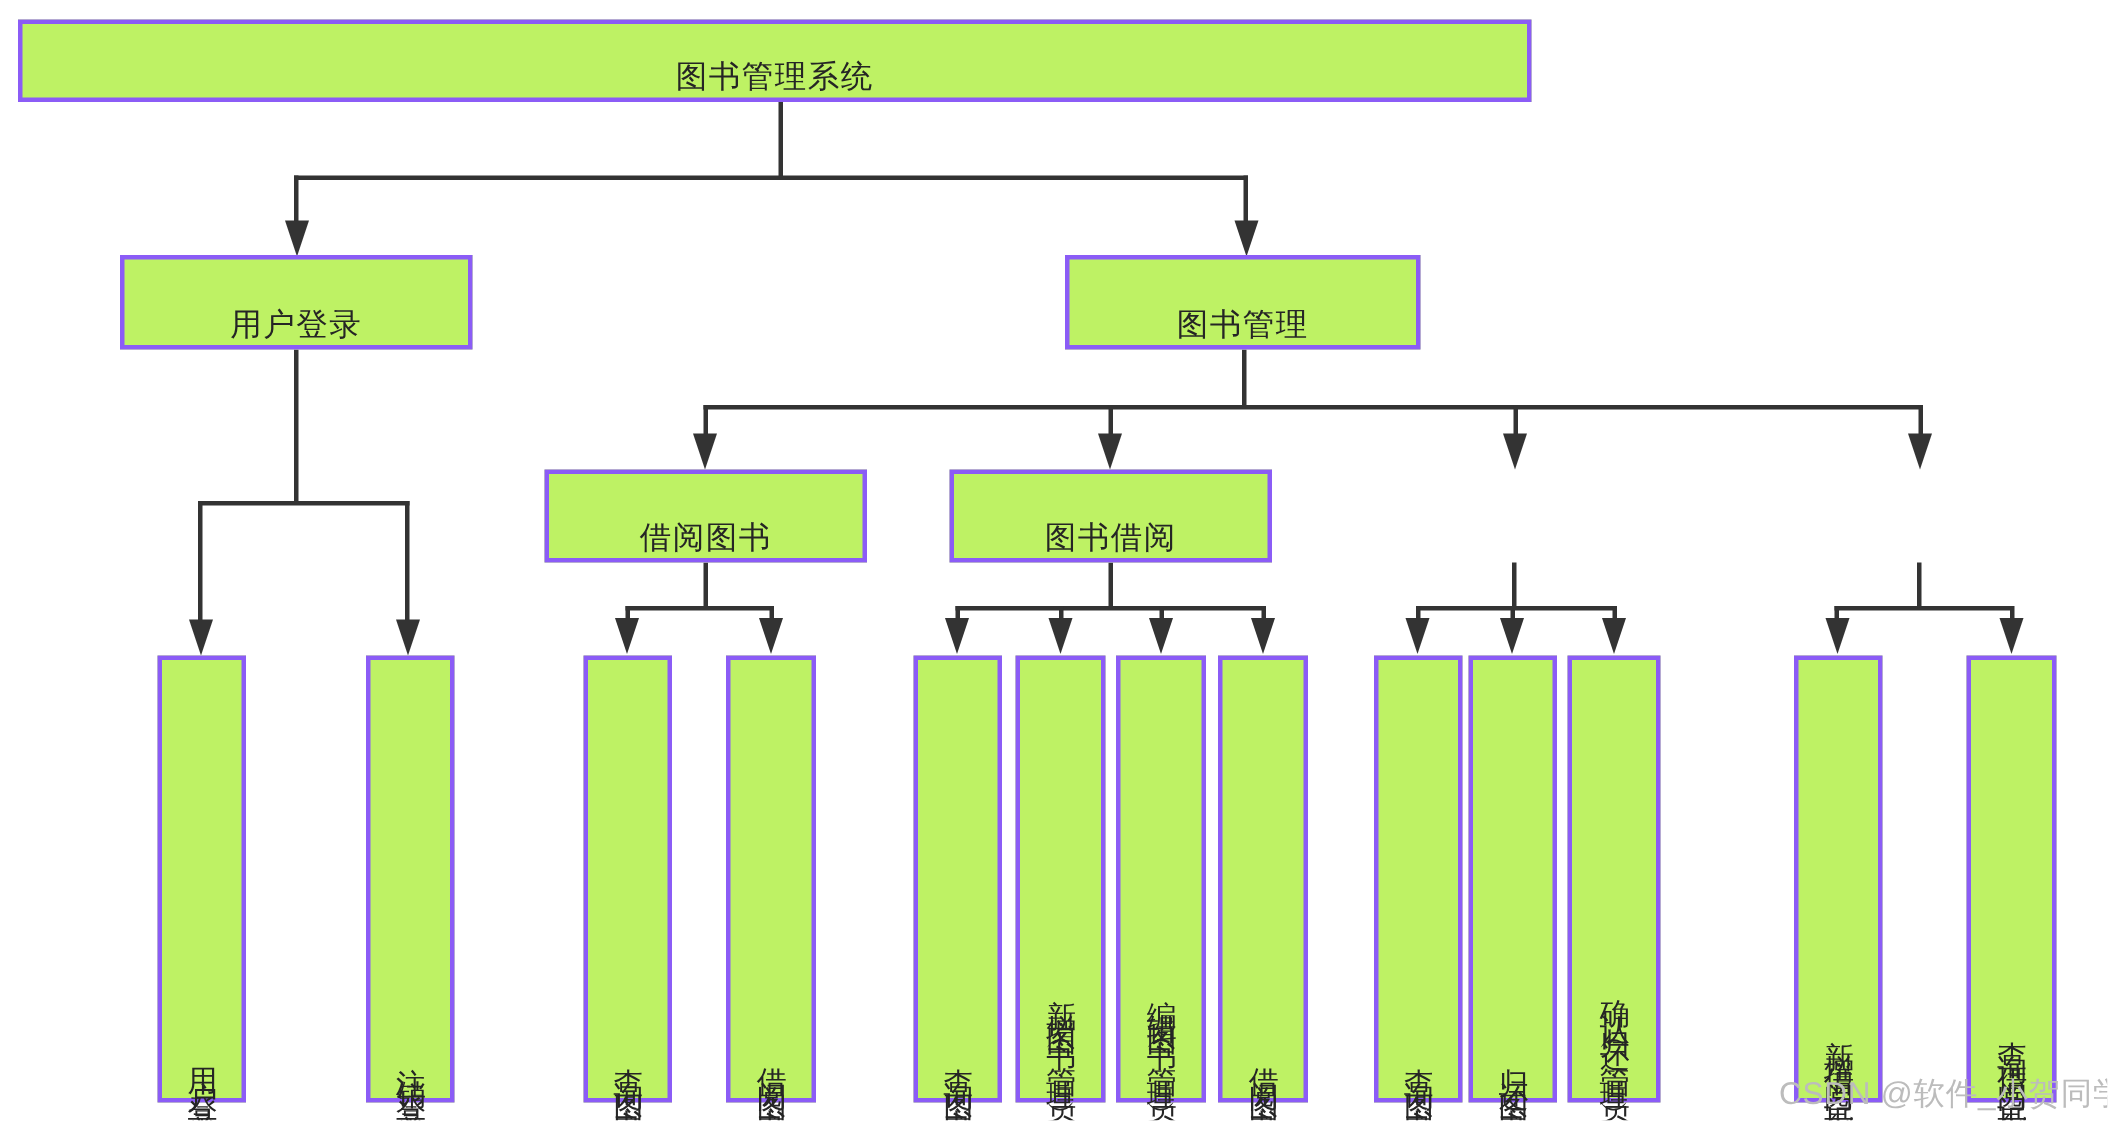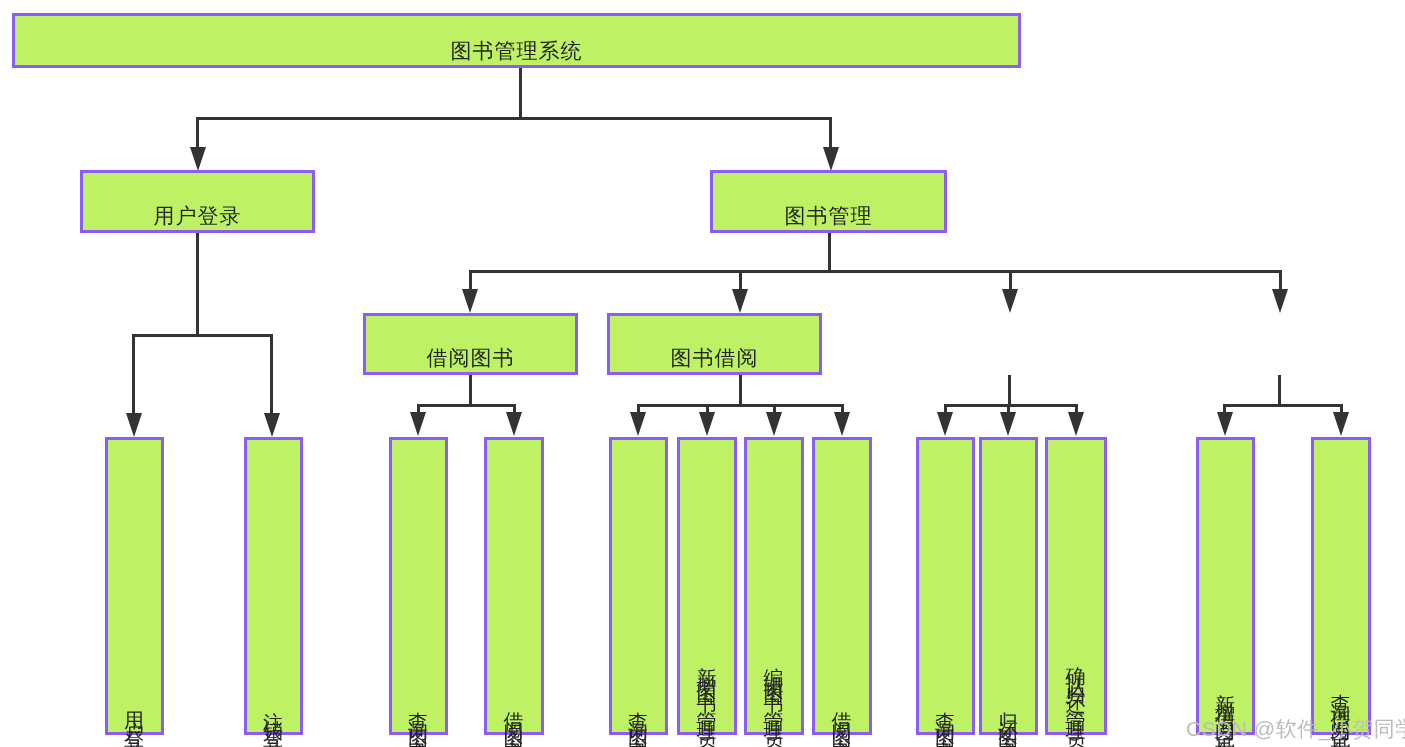--- a/index.html
+++ b/index.html
@@ -98,21 +98,21 @@
   <div class="box" style="left:80px;top:170px;width:235px;height:63px">
     <span class="hlabel">用户登录</span>
   </div>
   <div class="box" style="left:710px;top:170px;width:237px;height:63px">
     <span class="hlabel">图书管理</span>
   </div>
 
   <div class="box" style="left:363px;top:313px;width:215px;height:62px">
     <span class="hlabel">借阅图书</span>
   </div>
-  <div class="box" style="left:607px;top:313px;width:215px;height:62px">
+  <div class="box" style="left:633px;top:313px;width:215px;height:62px">
     <span class="hlabel">图书借阅</span>
   </div>
 
   <div class="box" style="left:105px;top:437px;width:59px;height:298px">
     <span class="vlabel">用户登录</span>
   </div>
   <div class="box" style="left:244px;top:437px;width:59px;height:298px">
     <span class="vlabel">注销登录</span>
   </div>
 

